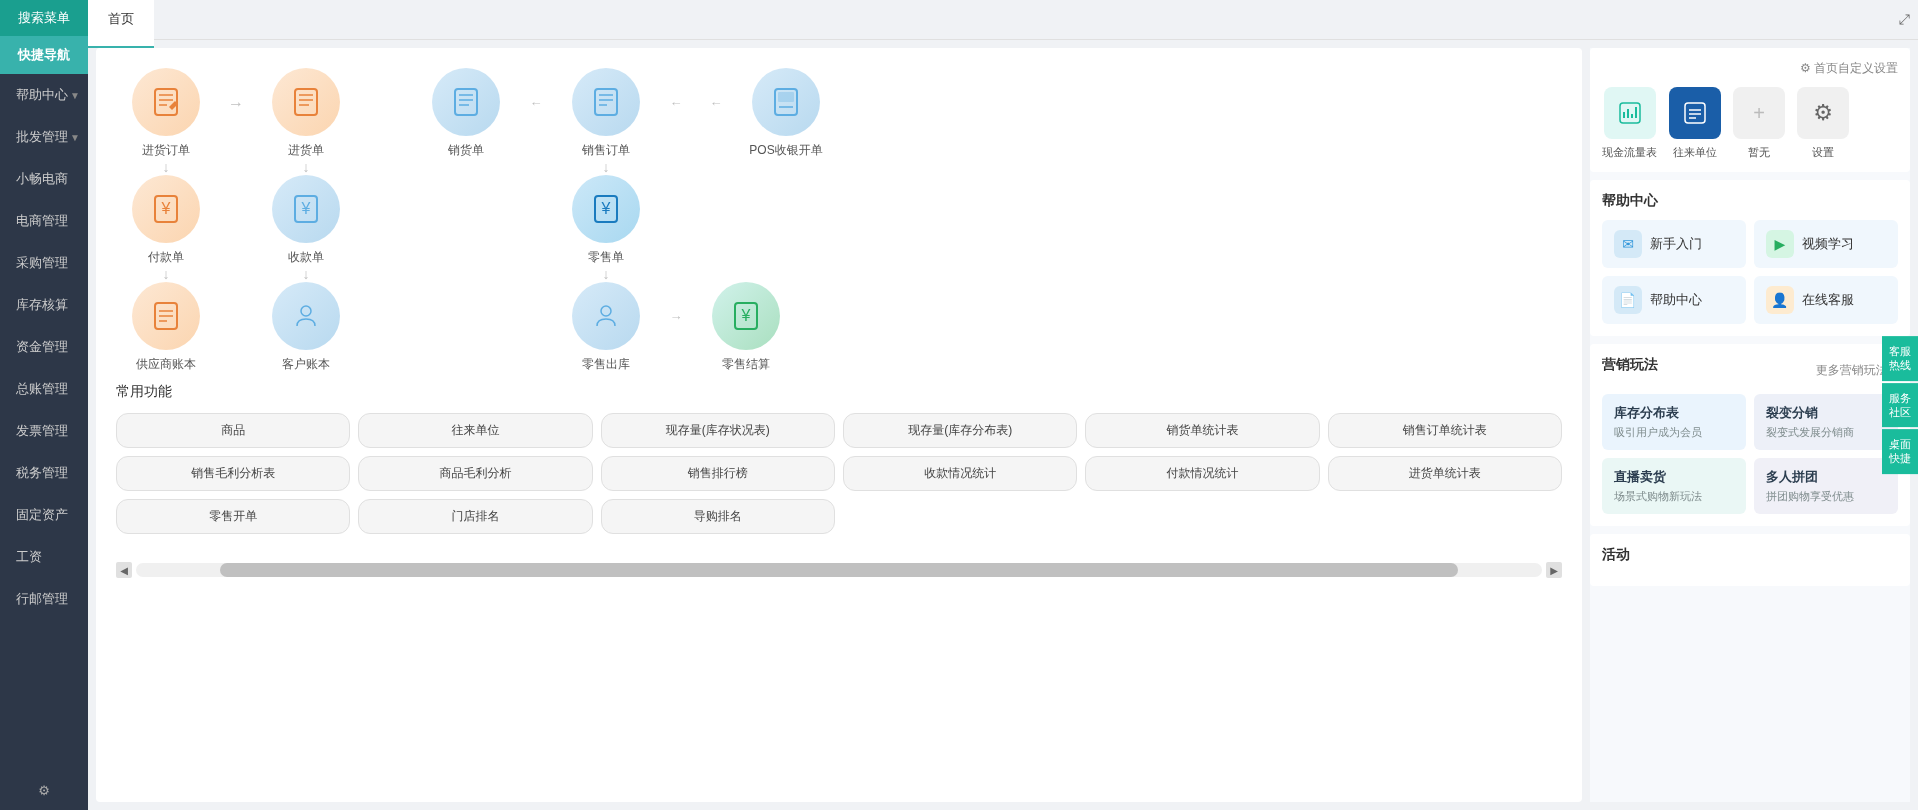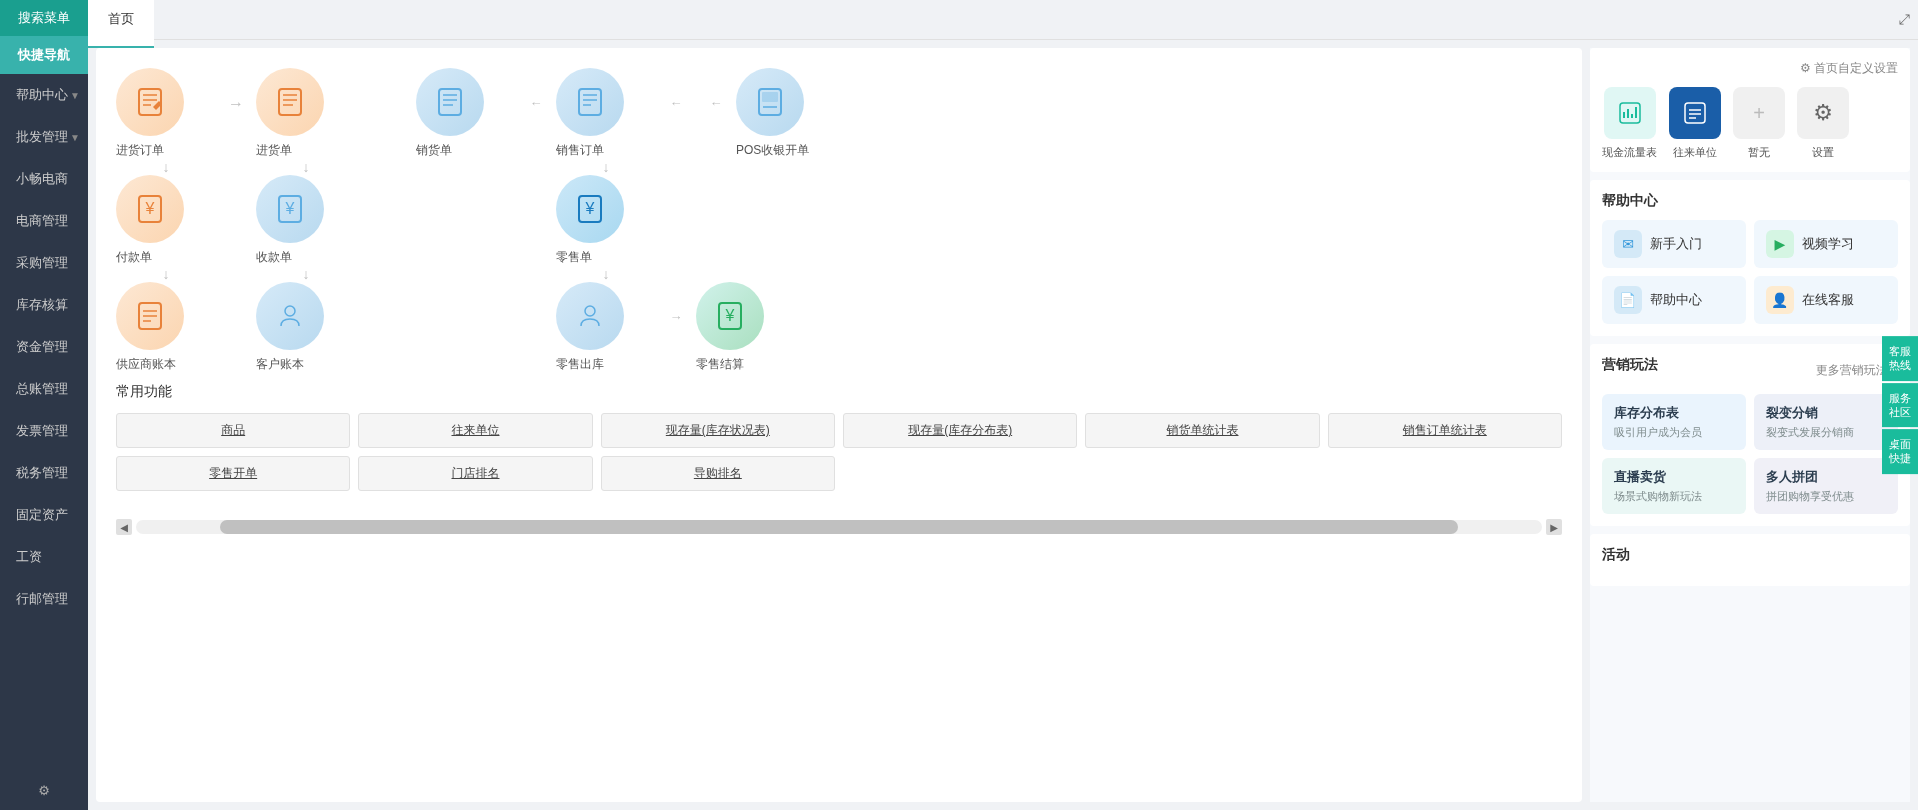--- a/index.html
+++ b/index.html
@@ -27,21 +27,21 @@
     
     .content-area { display: flex; flex: 1; overflow: hidden; }
 
     
     .left-panel { flex: 1; background: white; margin: 8px; border-radius: 4px; overflow-y: auto; overflow-x: hidden; position: relative; }
 
     
     .common-func { padding: 0 20px 20px; }
     .common-func-title { font-size: 14px; color: #333; margin-bottom: 12px; font-weight: 500; }
     .func-grid { display: grid; grid-template-columns: repeat(6, 1fr); gap: 8px; margin-bottom: 8px; }
-    .func-btn { background: #f5f5f5; border: 1px solid #e0e0e0; border-radius: 3px; padding: 8px 4px; text-align: center; font-size: 12px; color: #444; cursor: pointer; text-decoration: underline; }
+    .func-btn { background: #f5f5f5; border: 1px solid #e0e0e0; border-radius: 12px; padding: 8px 4px; text-align: center; font-size: 12px; color: #444; cursor: pointer; }
 
     
     .right-panel { width: 320px; background: #f7f9fc; margin: 8px 8px 8px 0; display: flex; flex-direction: column; gap: 0; overflow-y: auto; }
 
     
     .quick-access { background: white; padding: 12px; border-radius: 4px; margin-bottom: 8px; }
     .quick-settings { text-align: right; font-size: 12px; color: #888; margin-bottom: 10px; cursor: pointer; }
     .quick-icons-row { display: flex; gap: 12px; justify-content: flex-start; }
     .quick-icon-item { display: flex; flex-direction: column; align-items: center; gap: 6px; cursor: pointer; }
     .quick-icon-box { width: 52px; height: 52px; border-radius: 8px; display: flex; align-items: center; justify-content: center; font-size: 22px; }
@@ -75,21 +75,21 @@
 
     
     .float-buttons { position: fixed; right: 0; top: 50%; transform: translateY(-50%); display: flex; flex-direction: column; gap: 2px; z-index: 100; }
     .float-btn { background: #1abc9c; color: white; width: 36px; padding: 8px 4px; text-align: center; font-size: 11px; cursor: pointer; line-height: 1.3; }
 
     
     .diagram-container { padding: 20px 20px 10px; }
 
     
     .diag-row { display: flex; align-items: center; }
-    .diag-node { display: flex; flex-direction: column; width: 100px; }
+    .diag-node { display: flex; flex-direction: column; align-items: center; width: 100px; }
     .diag-circle { width: 68px; height: 68px; border-radius: 50%; display: flex; align-items: center; justify-content: center; font-size: 26px; }
     .c-orange { background: linear-gradient(135deg, #fde8d4, #fbd5b0); color: #e8823a; }
     .c-blue { background: linear-gradient(135deg, #d6eaf8, #b8d9ef); color: #5dade2; }
     .c-teal { background: linear-gradient(135deg, #d1f2eb, #a9dfbf); color: #27ae60; }
     .diag-label { margin-top: 6px; font-size: 12px; color: #555; white-space: nowrap; }
 
     .diag-arrow-h { display: flex; align-items: center; color: #c0c0c0; font-size: 16px; padding-bottom: 24px; width: 40px; justify-content: center; }
     .scroll-row { display: flex; align-items: center; margin: 0 20px 10px; gap: 4px; }
     .scroll-btn { width: 16px; height: 16px; background: #e0e0e0; border-radius: 2px; display: flex; align-items: center; justify-content: center; font-size: 10px; color: #666; cursor: pointer; }
     .scroll-track { flex: 1; height: 14px; background: #f0f0f0; border-radius: 8px; }
@@ -359,20 +359,28 @@
 
         <div class="common-func">
           <div class="common-func-title">常用功能</div>
           <div class="func-grid">
             <div class="func-btn">商品</div>
             <div class="func-btn">往来单位</div>
             <div class="func-btn">现存量(库存状况表)</div>
             <div class="func-btn">现存量(库存分布表)</div>
             <div class="func-btn">销货单统计表</div>
             <div class="func-btn">销售订单统计表</div>
+          </div>
+          <div class="func-grid">
+            <div class="func-btn">销售毛利分析表</div>
+            <div class="func-btn">商品毛利分析</div>
+            <div class="func-btn">销售排行榜</div>
+            <div class="func-btn">收款情况统计</div>
+            <div class="func-btn">付款情况统计</div>
+            <div class="func-btn">进货单统计表</div>
           </div>
           <div class="func-grid" style="grid-template-columns: repeat(6,1fr);">
             <div class="func-btn">零售开单</div>
             <div class="func-btn">门店排名</div>
             <div class="func-btn">导购排名</div>
           </div>
         </div>
 
         <div class="scroll-row">
           <div class="scroll-btn">◀</div>

